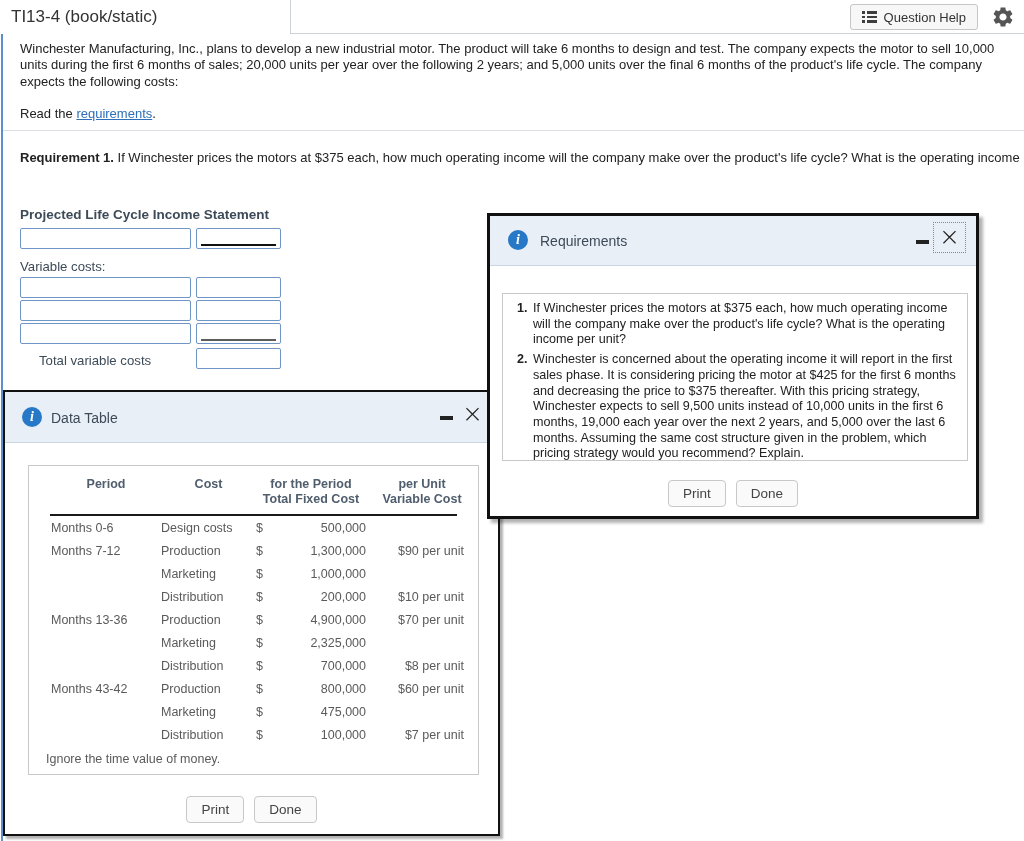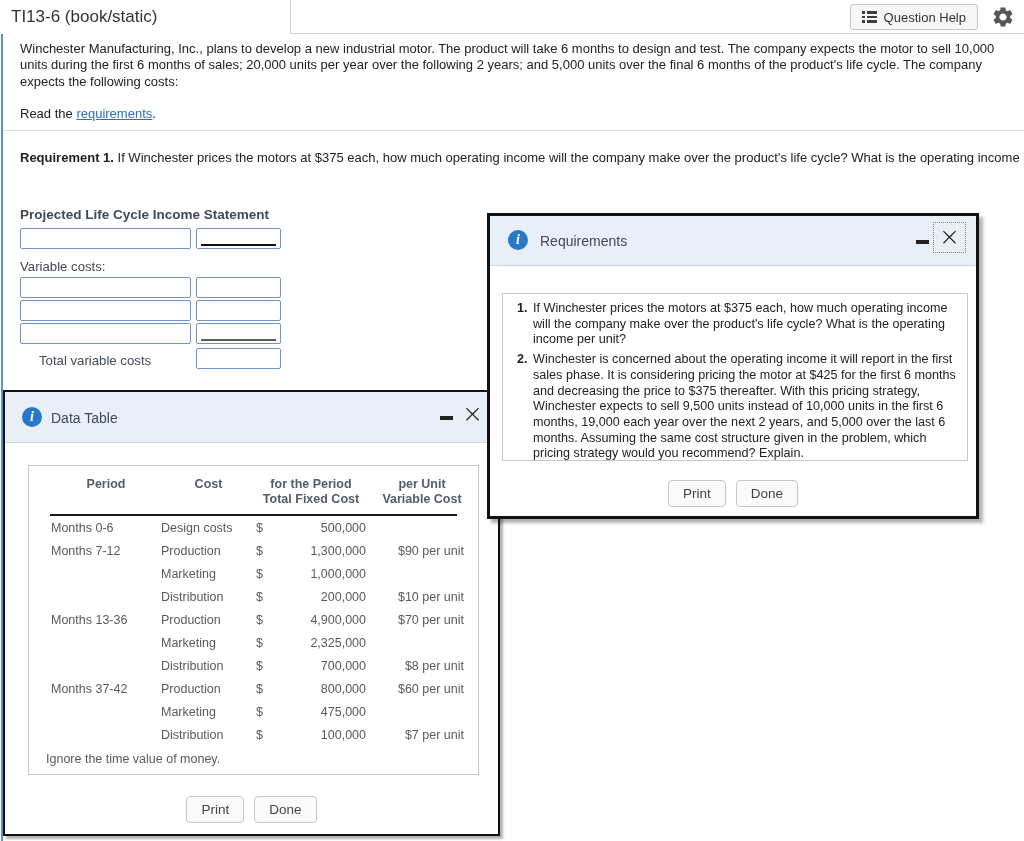--- a/index.html
+++ b/index.html
@@ -89,21 +89,21 @@
   .req-text { flex: 1; }
   .req-popup .btn-row { top: 264px; }
 </style>
 </head>
 <body>
 
 <div class="page">
 
   <div class="app-header">
     <div class="header-rule"></div>
-    <div class="title-tab">TI13-6 (book/static)</div>
+    <div class="title-tab">TI13-4 (book/static)</div>
     <div class="qhelp-btn">
       <span class="list-icon">
         <span class="li-row">
             <span class="li-dot"></span>
             <span class="li-bar"></span>
           </span>
         <span class="li-row">
             <span class="li-dot"></span>
             <span class="li-bar"></span>
           </span>
@@ -237,21 +237,21 @@
           <div class="t-row">
             <div class="c1"></div>
             <div class="c2">Distribution</div>
             <div class="c3">
               <span>$</span>
               <span>700,000</span>
             </div>
             <div class="c4">$8 per unit</div>
           </div>
           <div class="t-row">
-            <div class="c1">Months 37-42</div>
+            <div class="c1">Months 43-42</div>
             <div class="c2">Production</div>
             <div class="c3">
               <span>$</span>
               <span>800,000</span>
             </div>
             <div class="c4">$60 per unit</div>
           </div>
           <div class="t-row">
             <div class="c1"></div>
             <div class="c2">Marketing</div>

